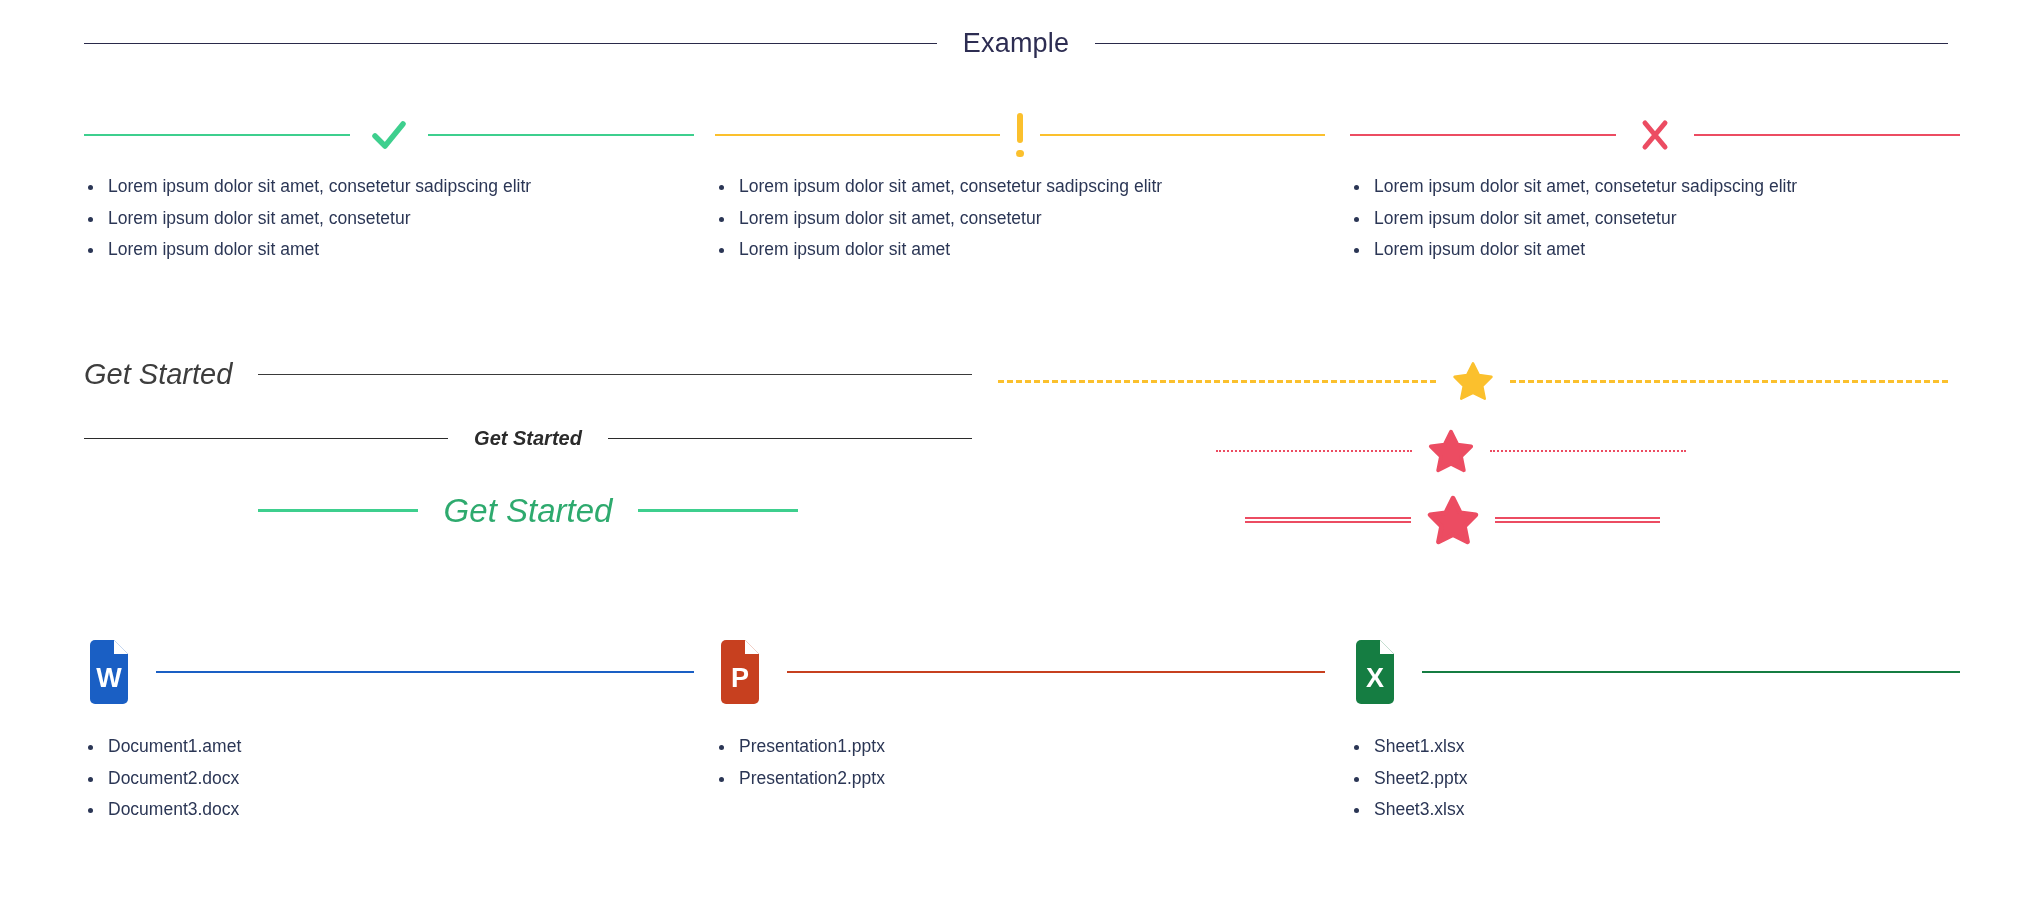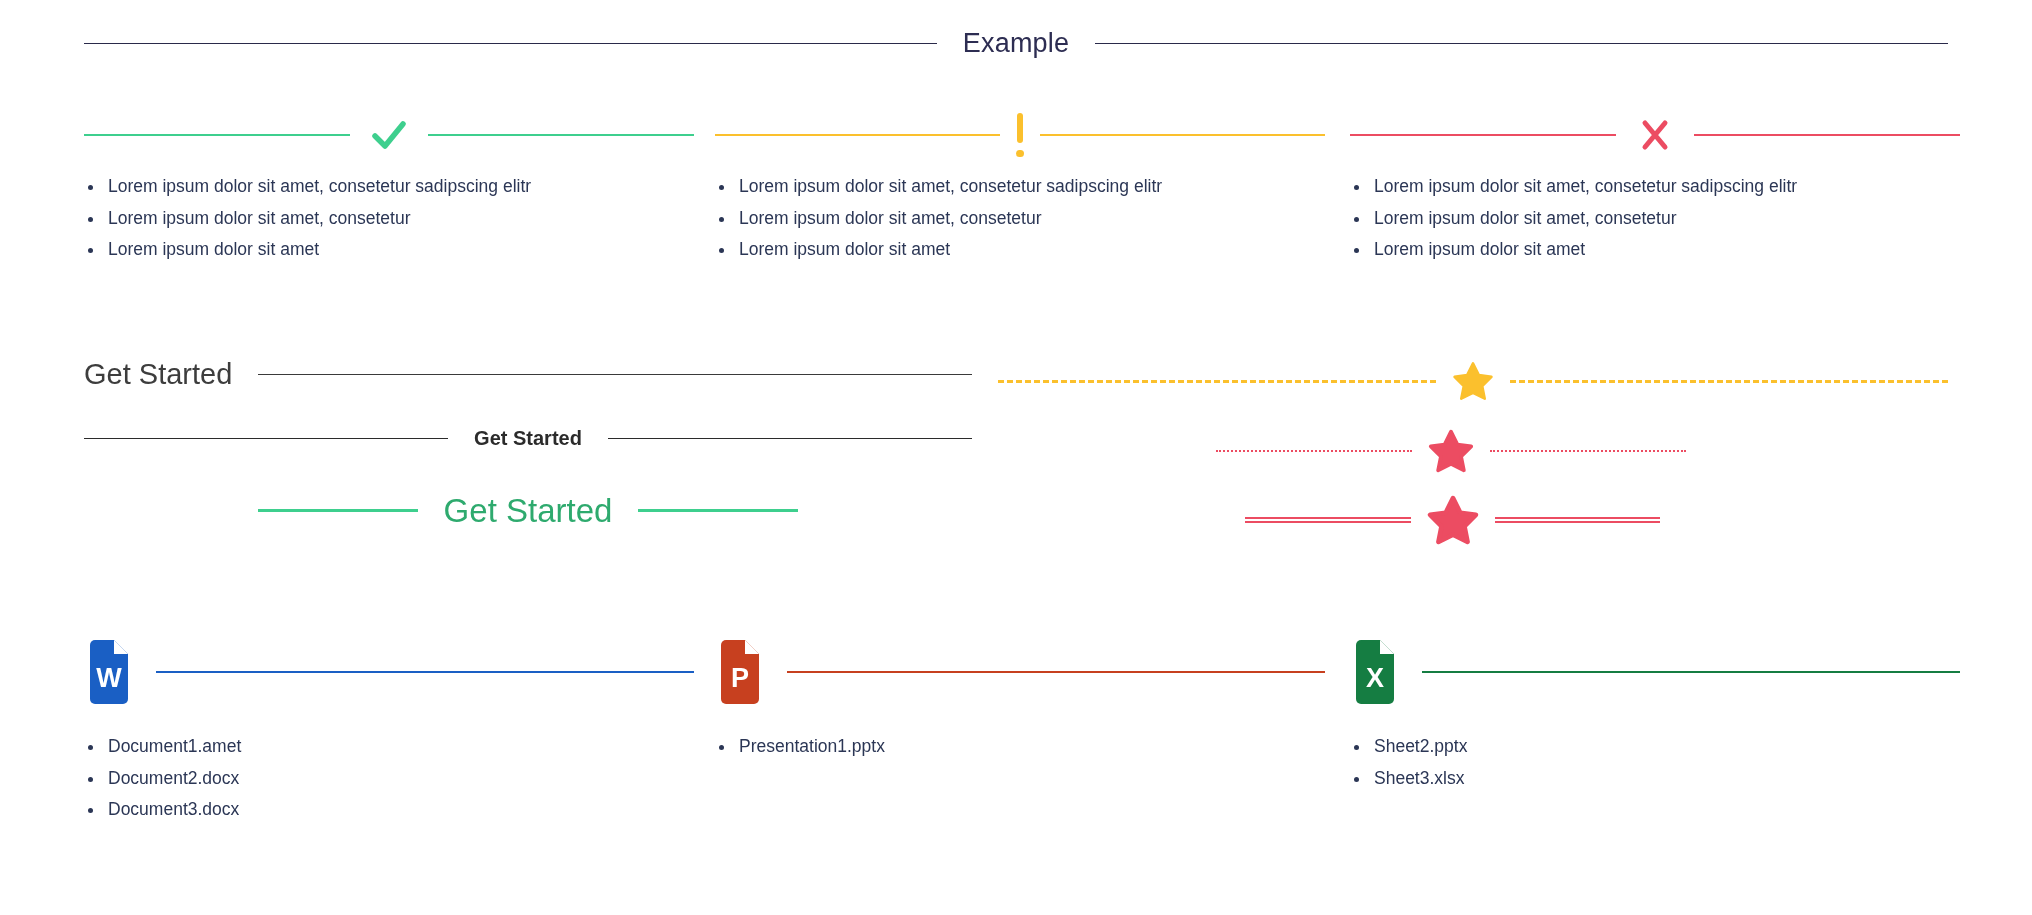--- a/index.html
+++ b/index.html
@@ -141,21 +141,21 @@
   
   .gs {
     position: absolute;
     left: 84px;
     width: 888px;
     display: flex;
     align-items: center;
   }
   .gs .rule { flex: 1 1 auto; height: 0; }
   .gs .rule-fixed { flex: 0 0 auto; height: 0; }
-  .gs .mid { flex: 0 0 auto; white-space: nowrap; line-height: 1; }
+  .gs .mid { flex: 0 0 auto; white-space: nowrap; line-height: 1; font-style: italic; }
 
   .gs-1 { top: 360px; }
   .gs-1 .mid {
     padding-right: 26px;
     font-size: 29px;
     font-weight: 400;
     color: #3d3d3d;
   }
   .gs-1 .rule { border-top: 1.5px solid #3a3a3a; }
 
@@ -401,25 +401,27 @@
       <ul>
         <li>Document1.amet</li>
         <li>Document2.docx</li>
         <li>Document3.docx</li>
       </ul>
     </div>
 
     <div class="bullet-col c2">
       <ul>
         <li>Presentation1.pptx</li>
+        <li>Presentation2.pptx</li>
       </ul>
     </div>
 
     <div class="bullet-col c3">
       <ul>
+        <li>Sheet1.xlsx</li>
         <li>Sheet2.pptx</li>
         <li>Sheet3.xlsx</li>
       </ul>
     </div>
 
   </div>
 
 </div>
 
 </body></html>

